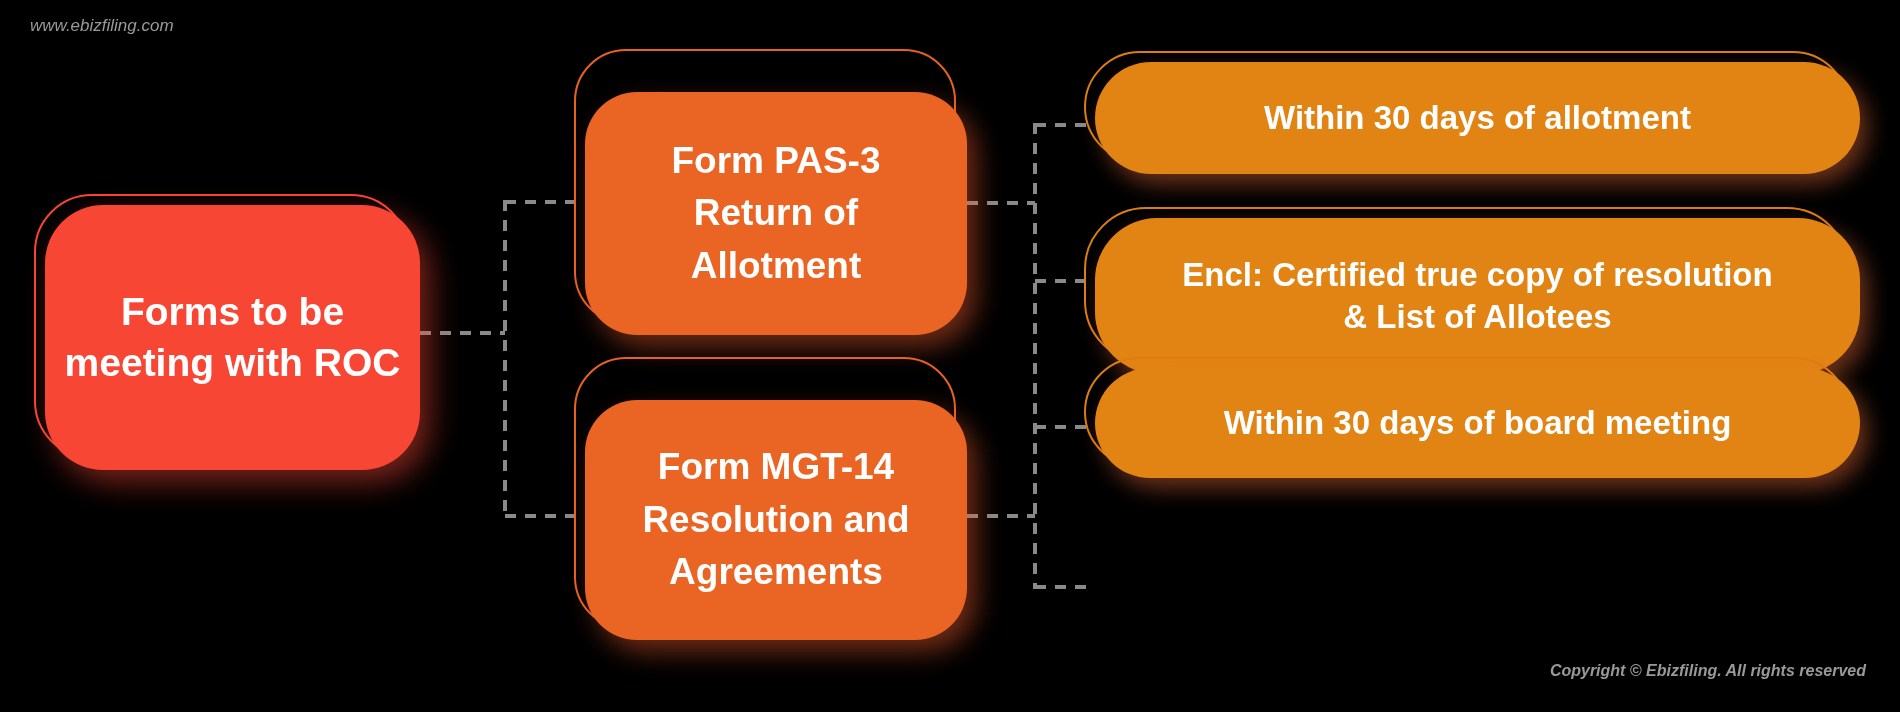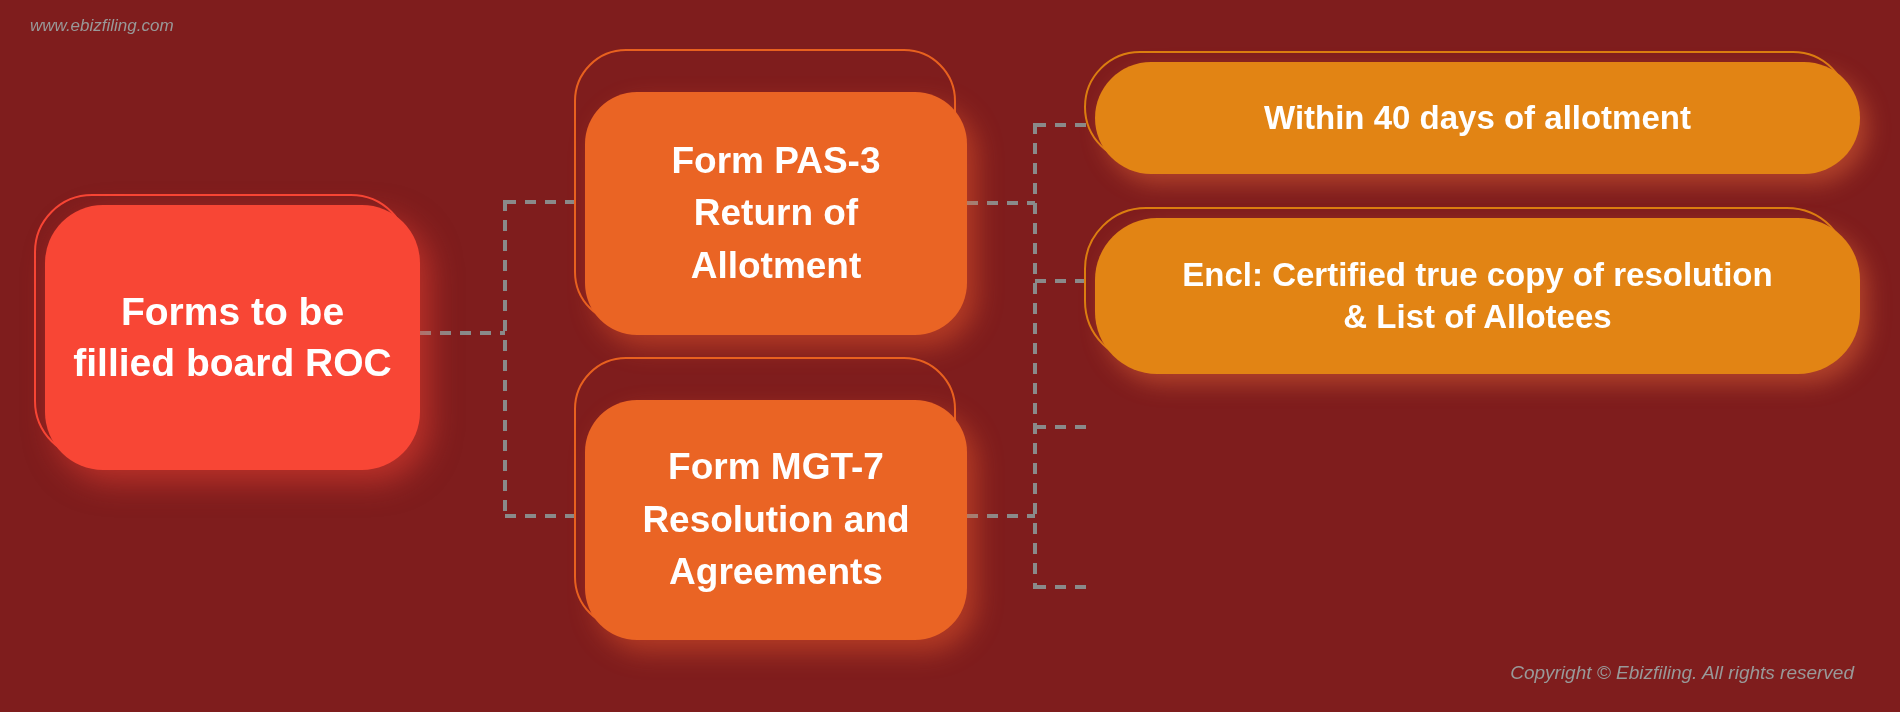--- a/index.html
+++ b/index.html
@@ -1,21 +1,21 @@
 <!DOCTYPE html>
 <html style="--root_fill: #F84635; --root_ring: #F84635; --branch_fill: #EA6424; --branch_ring: #E8611F; --leaf_fill: #E28414; --leaf_ring: #DC7E10; --connector: #8A8A8A; --label_text: #FFFFFF; --meta_text: #999999;"><head>
 <meta charset="utf-8">
 <style>
   html,body{margin:0;padding:0;background:#ffffff;}
   body{font-family:"Liberation Sans", sans-serif;}
-  .canvas{position:relative;width:1900px;height:712px;background:#7f1d1d;overflow:hidden;}
+  .canvas{position:relative;width:1900px;height:712px;background:#000000;overflow:hidden;}
 
   
   .watermark{position:absolute;left:30px;top:16px;font-size:17px;font-style:italic;color:var(--meta_text);}
-  .copyright{position:absolute;right:46px;top:662px;font-size:19px;font-style:italic;color:var(--meta_text);}
+  .copyright{position:absolute;right:34px;top:662px;font-size:16px;font-style:italic;color:var(--meta_text);font-weight:bold;}
 
   
   .conn{position:absolute;}
   .conn.h{height:4px;background:repeating-linear-gradient(90deg,var(--connector) 0 11px,transparent 11px 20px);}
   .conn.v{width:4px;background:repeating-linear-gradient(180deg,var(--connector) 0 11px,transparent 11px 20px);}
 
   
   .shape{position:absolute;}
   .shape .ring{position:absolute;top:-11px;left:-11px;width:100%;height:100%;
     border:2.5px solid var(--ring);border-radius:var(--r);box-sizing:border-box;}
@@ -55,54 +55,60 @@
   <div class="conn v" style="left:1033px;top:123px;height:466px"></div>
   <div class="conn h" style="left:1035px;top:123px;width:60px"></div>
   <div class="conn h" style="left:1035px;top:279px;width:60px"></div>
   <div class="conn h" style="left:1035px;top:425px;width:60px"></div>
   <div class="conn h" style="left:1035px;top:585px;width:60px"></div>
 
   <div class="shape root">
     <div class="ring"></div>
     <div class="fill">
       <span>Forms to be
-fillied board ROC</span>
+meeting with ROC</span>
     </div>
   </div>
 
   <div class="shape branch b1">
     <div class="ring"></div>
     <div class="fill">
       <span>Form PAS-3
 Return of
 Allotment</span>
     </div>
   </div>
 
   <div class="shape branch b2">
     <div class="ring"></div>
     <div class="fill">
-      <span>Form MGT-7
+      <span>Form MGT-14
 Resolution and
 Agreements</span>
     </div>
   </div>
 
   <div class="shape leaf l1">
     <div class="ring"></div>
     <div class="fill">
-      <span>Within 40 days of allotment</span>
+      <span>Within 30 days of allotment</span>
     </div>
   </div>
 
   <div class="shape leaf l2">
     <div class="ring"></div>
     <div class="fill">
       <span>Encl: Certified true copy of resolution
 &amp; List of Allotees</span>
     </div>
   </div>
 
+  <div class="shape leaf l3">
+    <div class="ring"></div>
+    <div class="fill">
+      <span>Within 30 days of board meeting</span>
+    </div>
+  </div>
 
 
   <div class="copyright">Copyright © Ebizfiling. All rights reserved</div>
 
 </div>
 
 </body></html>

